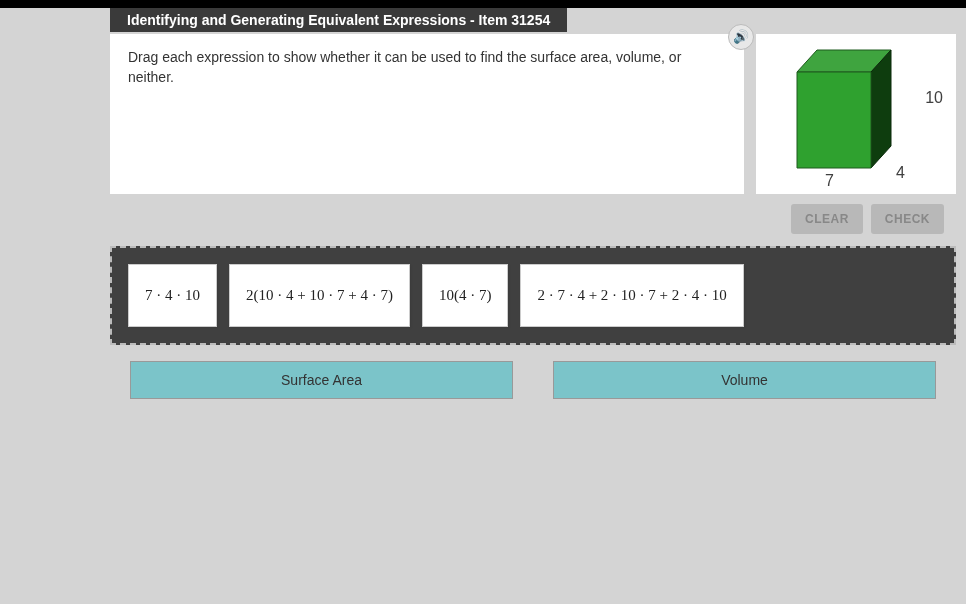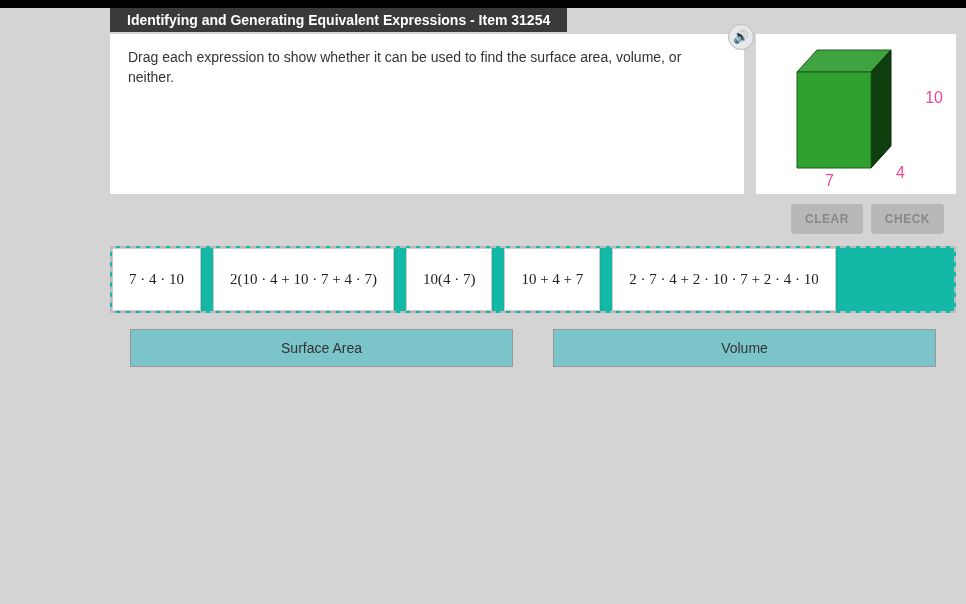--- a/index.html
+++ b/index.html
@@ -60,41 +60,42 @@
     .figure-box {
       background: #fff;
       width: 200px;
       padding: 10px;
       display: flex;
       align-items: center;
       justify-content: center;
       position: relative;
     }
     .prism-wrap { position: relative; width: 150px; height: 140px; }
-    .dim-label { position: absolute; font-size: 16px; color: #ec4899; }
+    .dim-label { position: absolute; font-size: 16px; color: #404040; }
     .actions {
       display: flex;
       justify-content: flex-end;
       gap: 8px;
       margin: 10px 12px 12px 0;
     }
     .btn {
       background: #b8b8b8;
       color: #888;
       border: none;
       padding: 8px 14px;
       font-size: 12px;
       font-weight: bold;
       border-radius: 3px;
       cursor: pointer;
       letter-spacing: 0.5px;
     }
     .drag-area {
       border: 2px dashed #bbb;
-      background: #14b8a6;
+      padding: 16px;
+      background: #404040;
     }
     .tiles {
       display: flex;
       flex-wrap: wrap;
       gap: 12px;
     }
     .tile {
       background: #fff;
       border: 1px solid #ccc;
       padding: 22px 16px;
@@ -158,21 +159,20 @@
   <div class="actions">
     <button class="btn">CLEAR</button>
     <button class="btn">CHECK</button>
   </div>
 
   <div class="drag-area">
     <div class="tiles">
       <div class="tile">7 · 4 · 10</div>
       <div class="tile">2(10 · 4 + 10 · 7 + 4 · 7)</div>
       <div class="tile">10(4 · 7)</div>
-      <div class="tile">10 + 4 + 7</div>
       <div class="tile">2 · 7 · 4 + 2 · 10 · 7 + 2 · 4 · 10</div>
     </div>
   </div>
 
   <div class="drop-zones">
     <div class="drop-zone">Surface Area</div>
     <div class="drop-zone">Volume</div>
   </div>
 </div>
 

